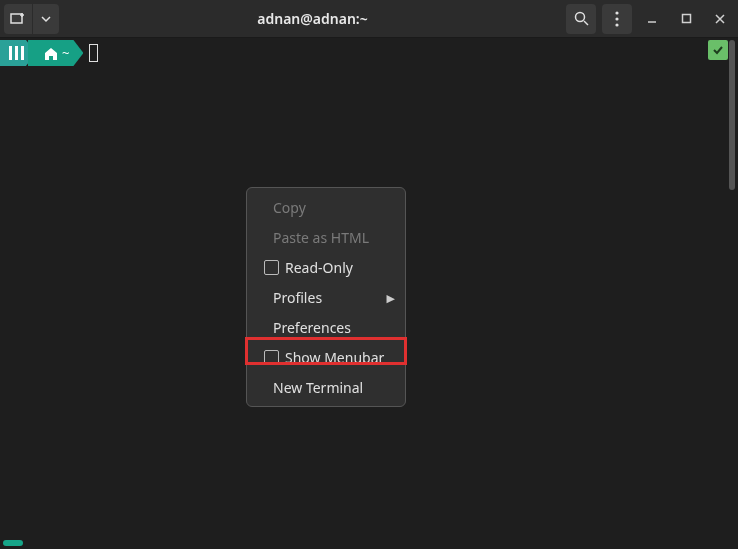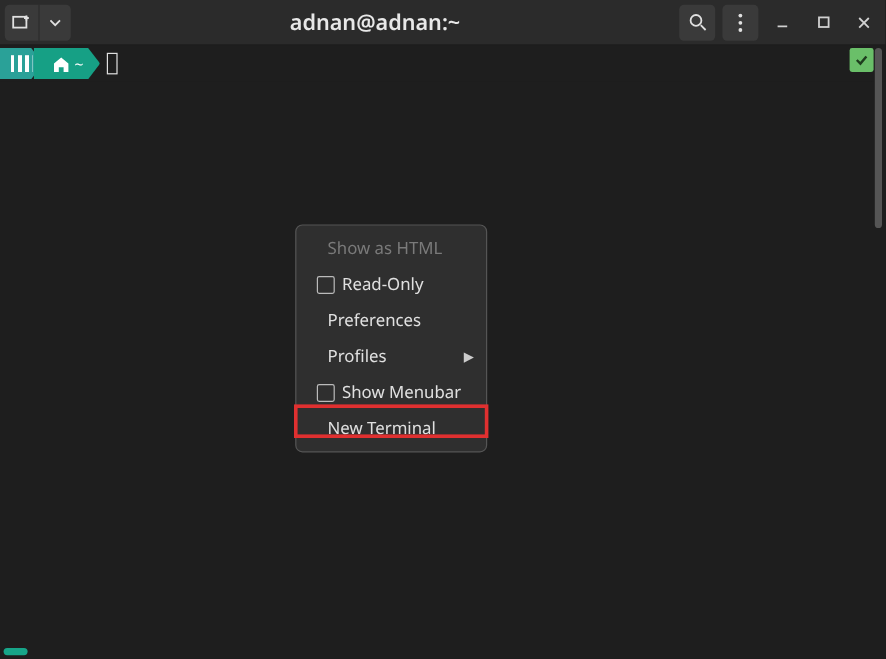--- a/index.html
+++ b/index.html
@@ -44,21 +44,21 @@
     align-items: center;
     justify-content: center;
     color: #e0e0e0;
     cursor: pointer;
   }
   .tb-split > div:first-child { border-right: 1px solid #2b2b2b; padding: 0 6px; }
   .tb-title {
     flex: 1;
     text-align: center;
     color: #e8e8e8;
-    font-size: 18px;
+    font-size: 14px;
     font-weight: 600;
   }
   .tb-right { display: flex; gap: 6px; align-items: center; }
   .win-btn {
     width: 28px;
     height: 28px;
     display: flex;
     align-items: center;
     justify-content: center;
     color: #d0d0d0;
@@ -244,33 +244,36 @@
       </svg>
   </div>
 </div>
 
 <div class="terminal-body"></div>
 <div class="scrollbar-v"></div>
 <div class="scrollbar-h"></div>
 
 <div class="context-menu">
   <div class="menu-item disabled">
-      <span>Show as HTML</span>
+      <span>Copy</span>
+    </div>
+  <div class="menu-item disabled">
+      <span>Paste as HTML</span>
     </div>
   <div class="menu-item has-checkbox">
     <div class="menu-checkbox"></div>
     <span>Read-Only</span>
   </div>
   <div class="menu-item">
-      <span>Preferences</span>
-    </div>
-  <div class="menu-item">
     <span>Profiles</span>
     <span class="submenu-arrow">▶</span>
   </div>
+  <div class="menu-item">
+      <span>Preferences</span>
+    </div>
   <div class="menu-item has-checkbox">
     <div class="menu-checkbox"></div>
     <span>Show Menubar</span>
   </div>
   <div class="menu-item">
       <span>New Terminal</span>
     </div>
 </div>
 
 <div class="highlight"></div>

